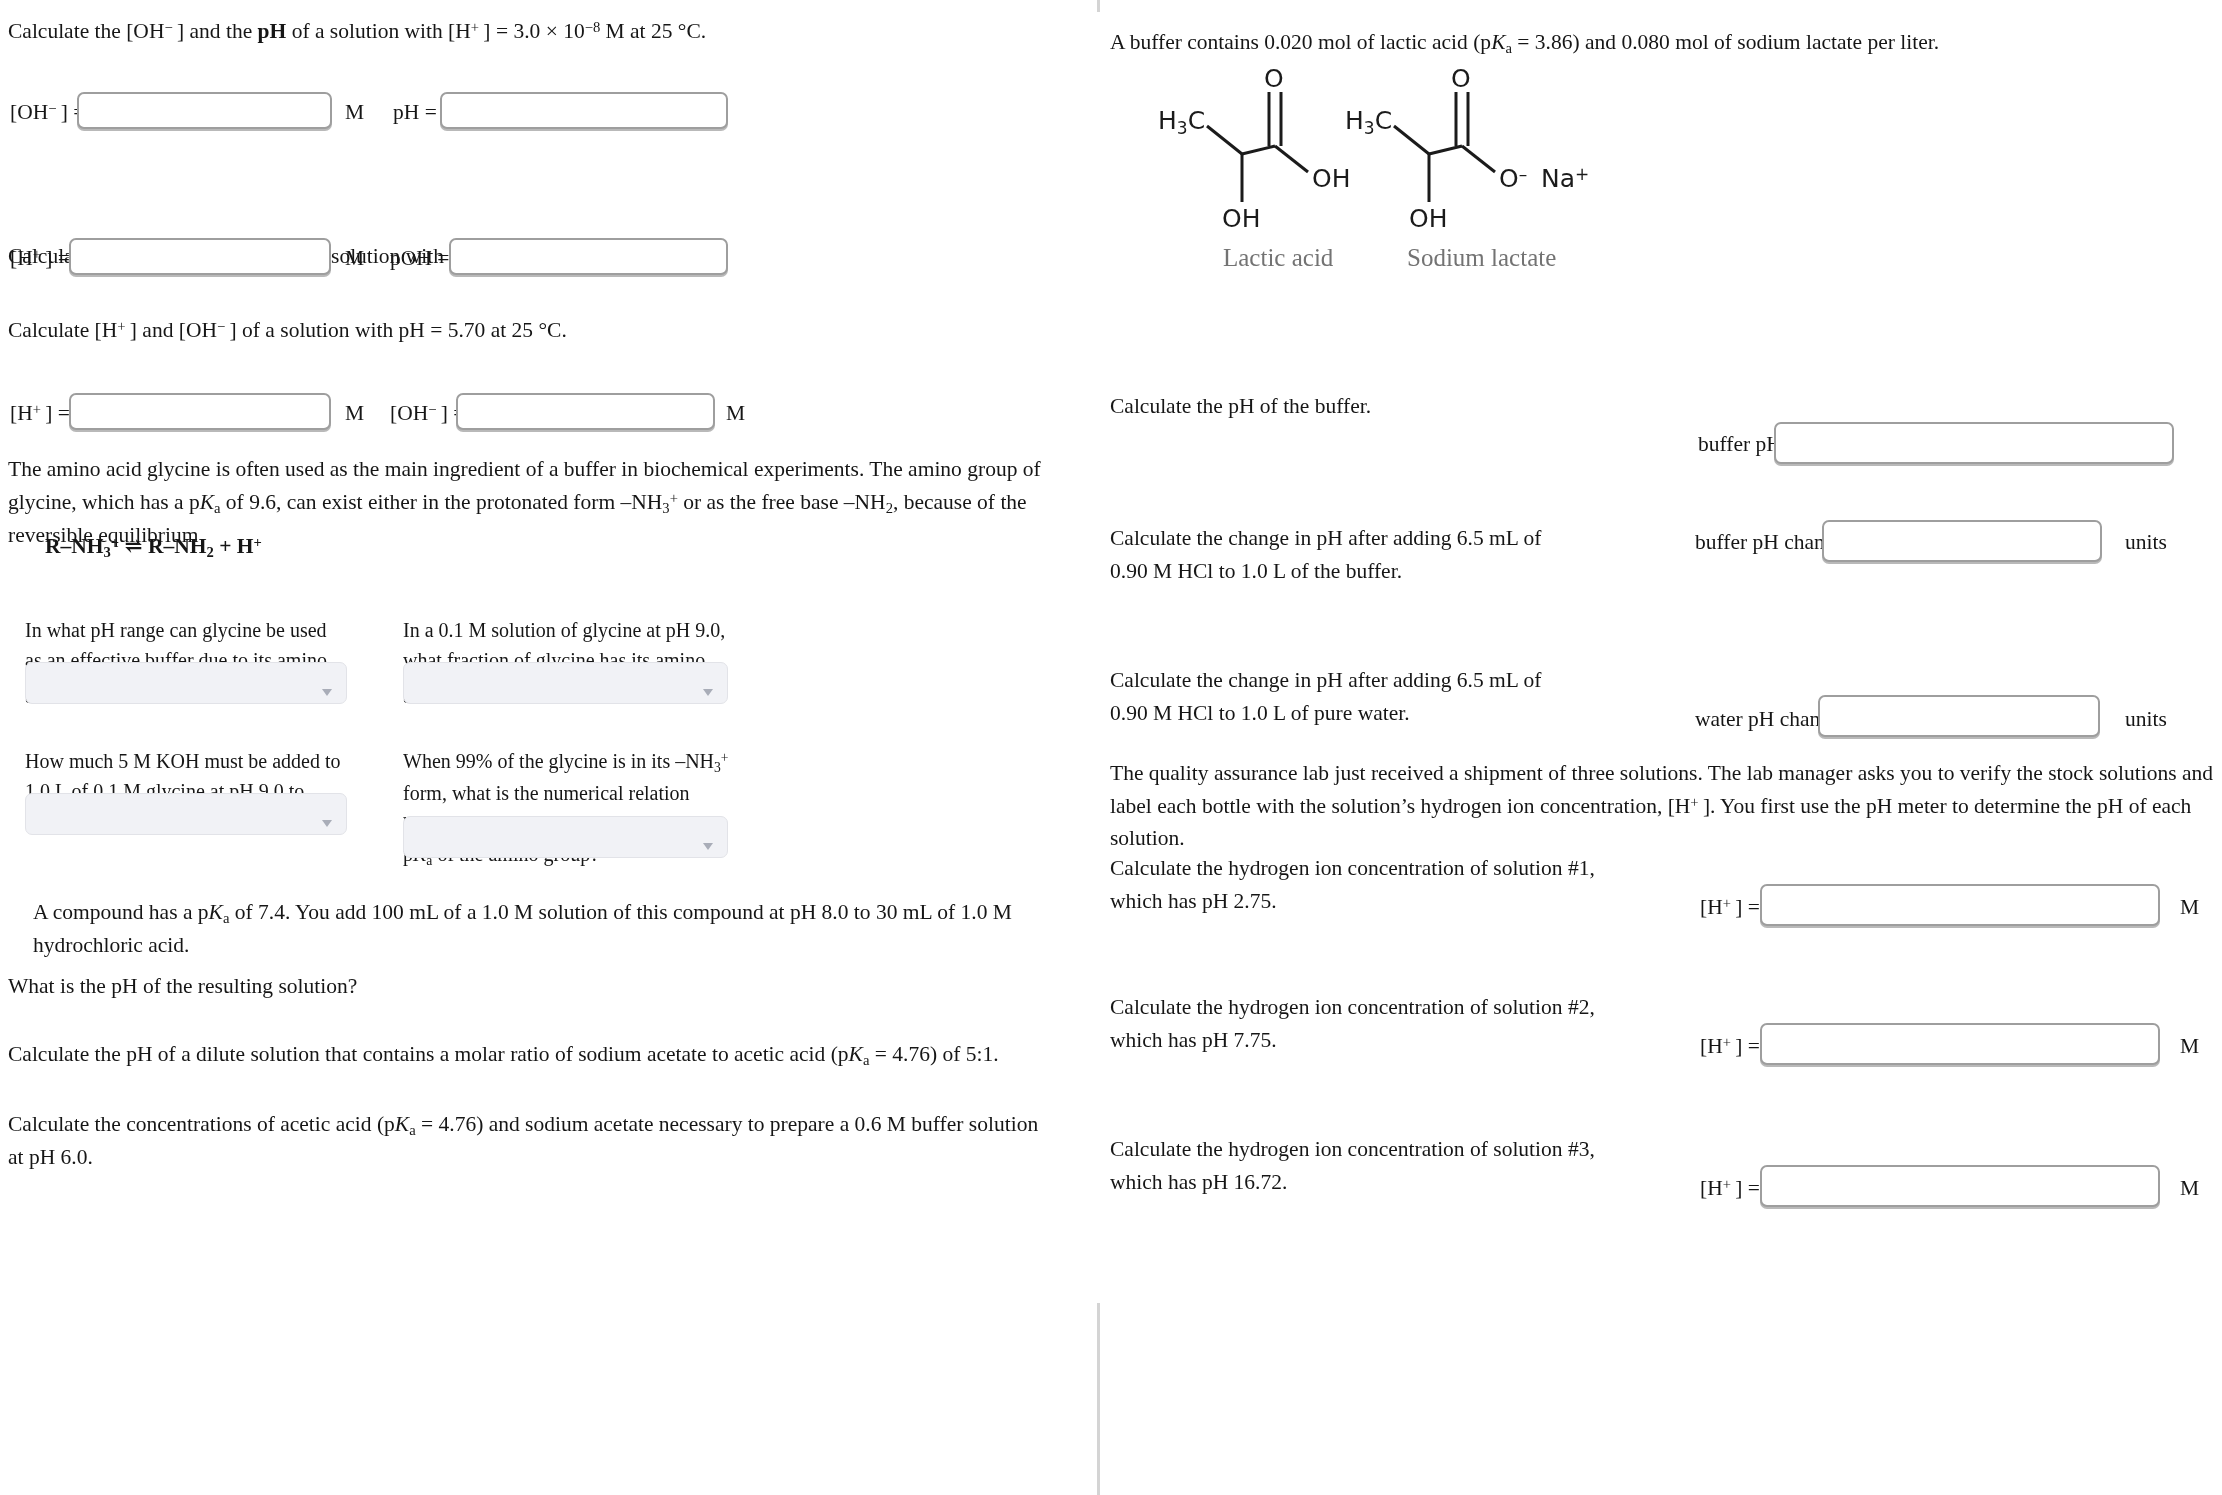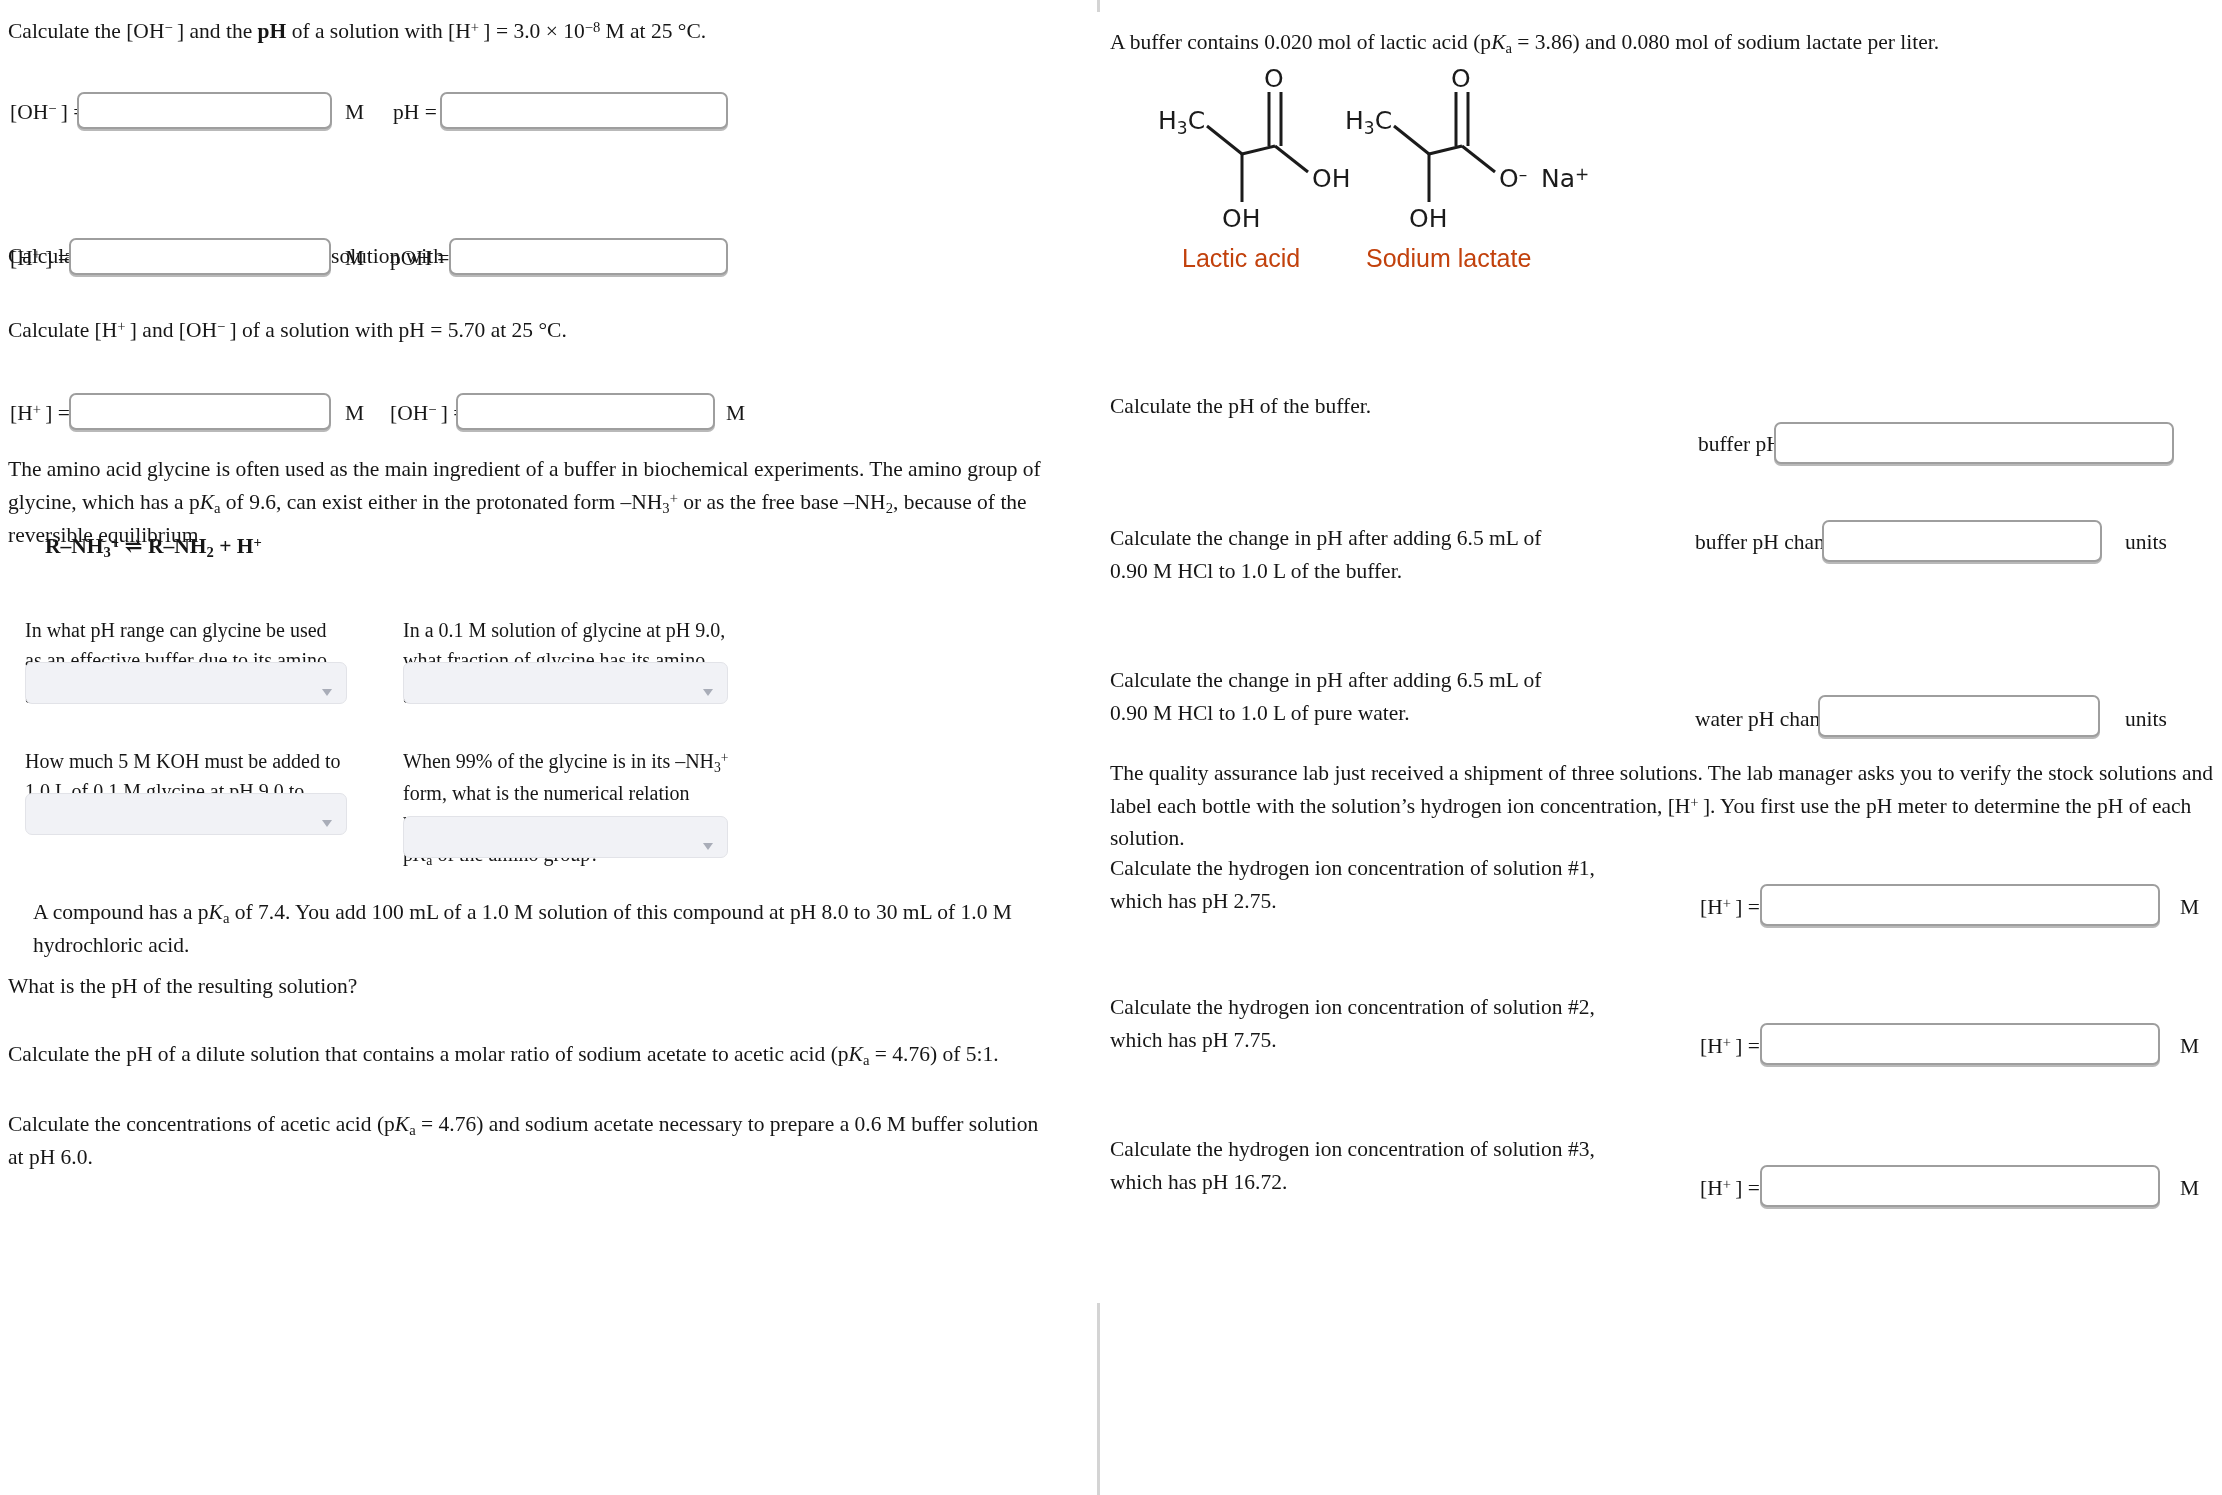--- a/index.html
+++ b/index.html
@@ -80,24 +80,25 @@
     right: 14px;
     bottom: 7px;
     width: 0;
     height: 0;
     border-left: 5px solid transparent;
     border-right: 5px solid transparent;
     border-top: 7px solid #a9adb8;
   }
   .mol-caption {
     position: absolute;
-    font-family: Liberation Sans, sans-serif;
+    font-family: Liberation Serif, serif;
     font-size: 25px;
-    color: #c2410c;
+    color: #737373;
     white-space: nowrap;
+    margin-left: 41px;
   }
   .mol-atom {
     position: absolute;
     font-family: "DejaVu Sans", "Liberation Sans", sans-serif;
     font-size: 25px;
     color: #1b1b1b;
     white-space: nowrap;
   }
 </style>
 </head>

